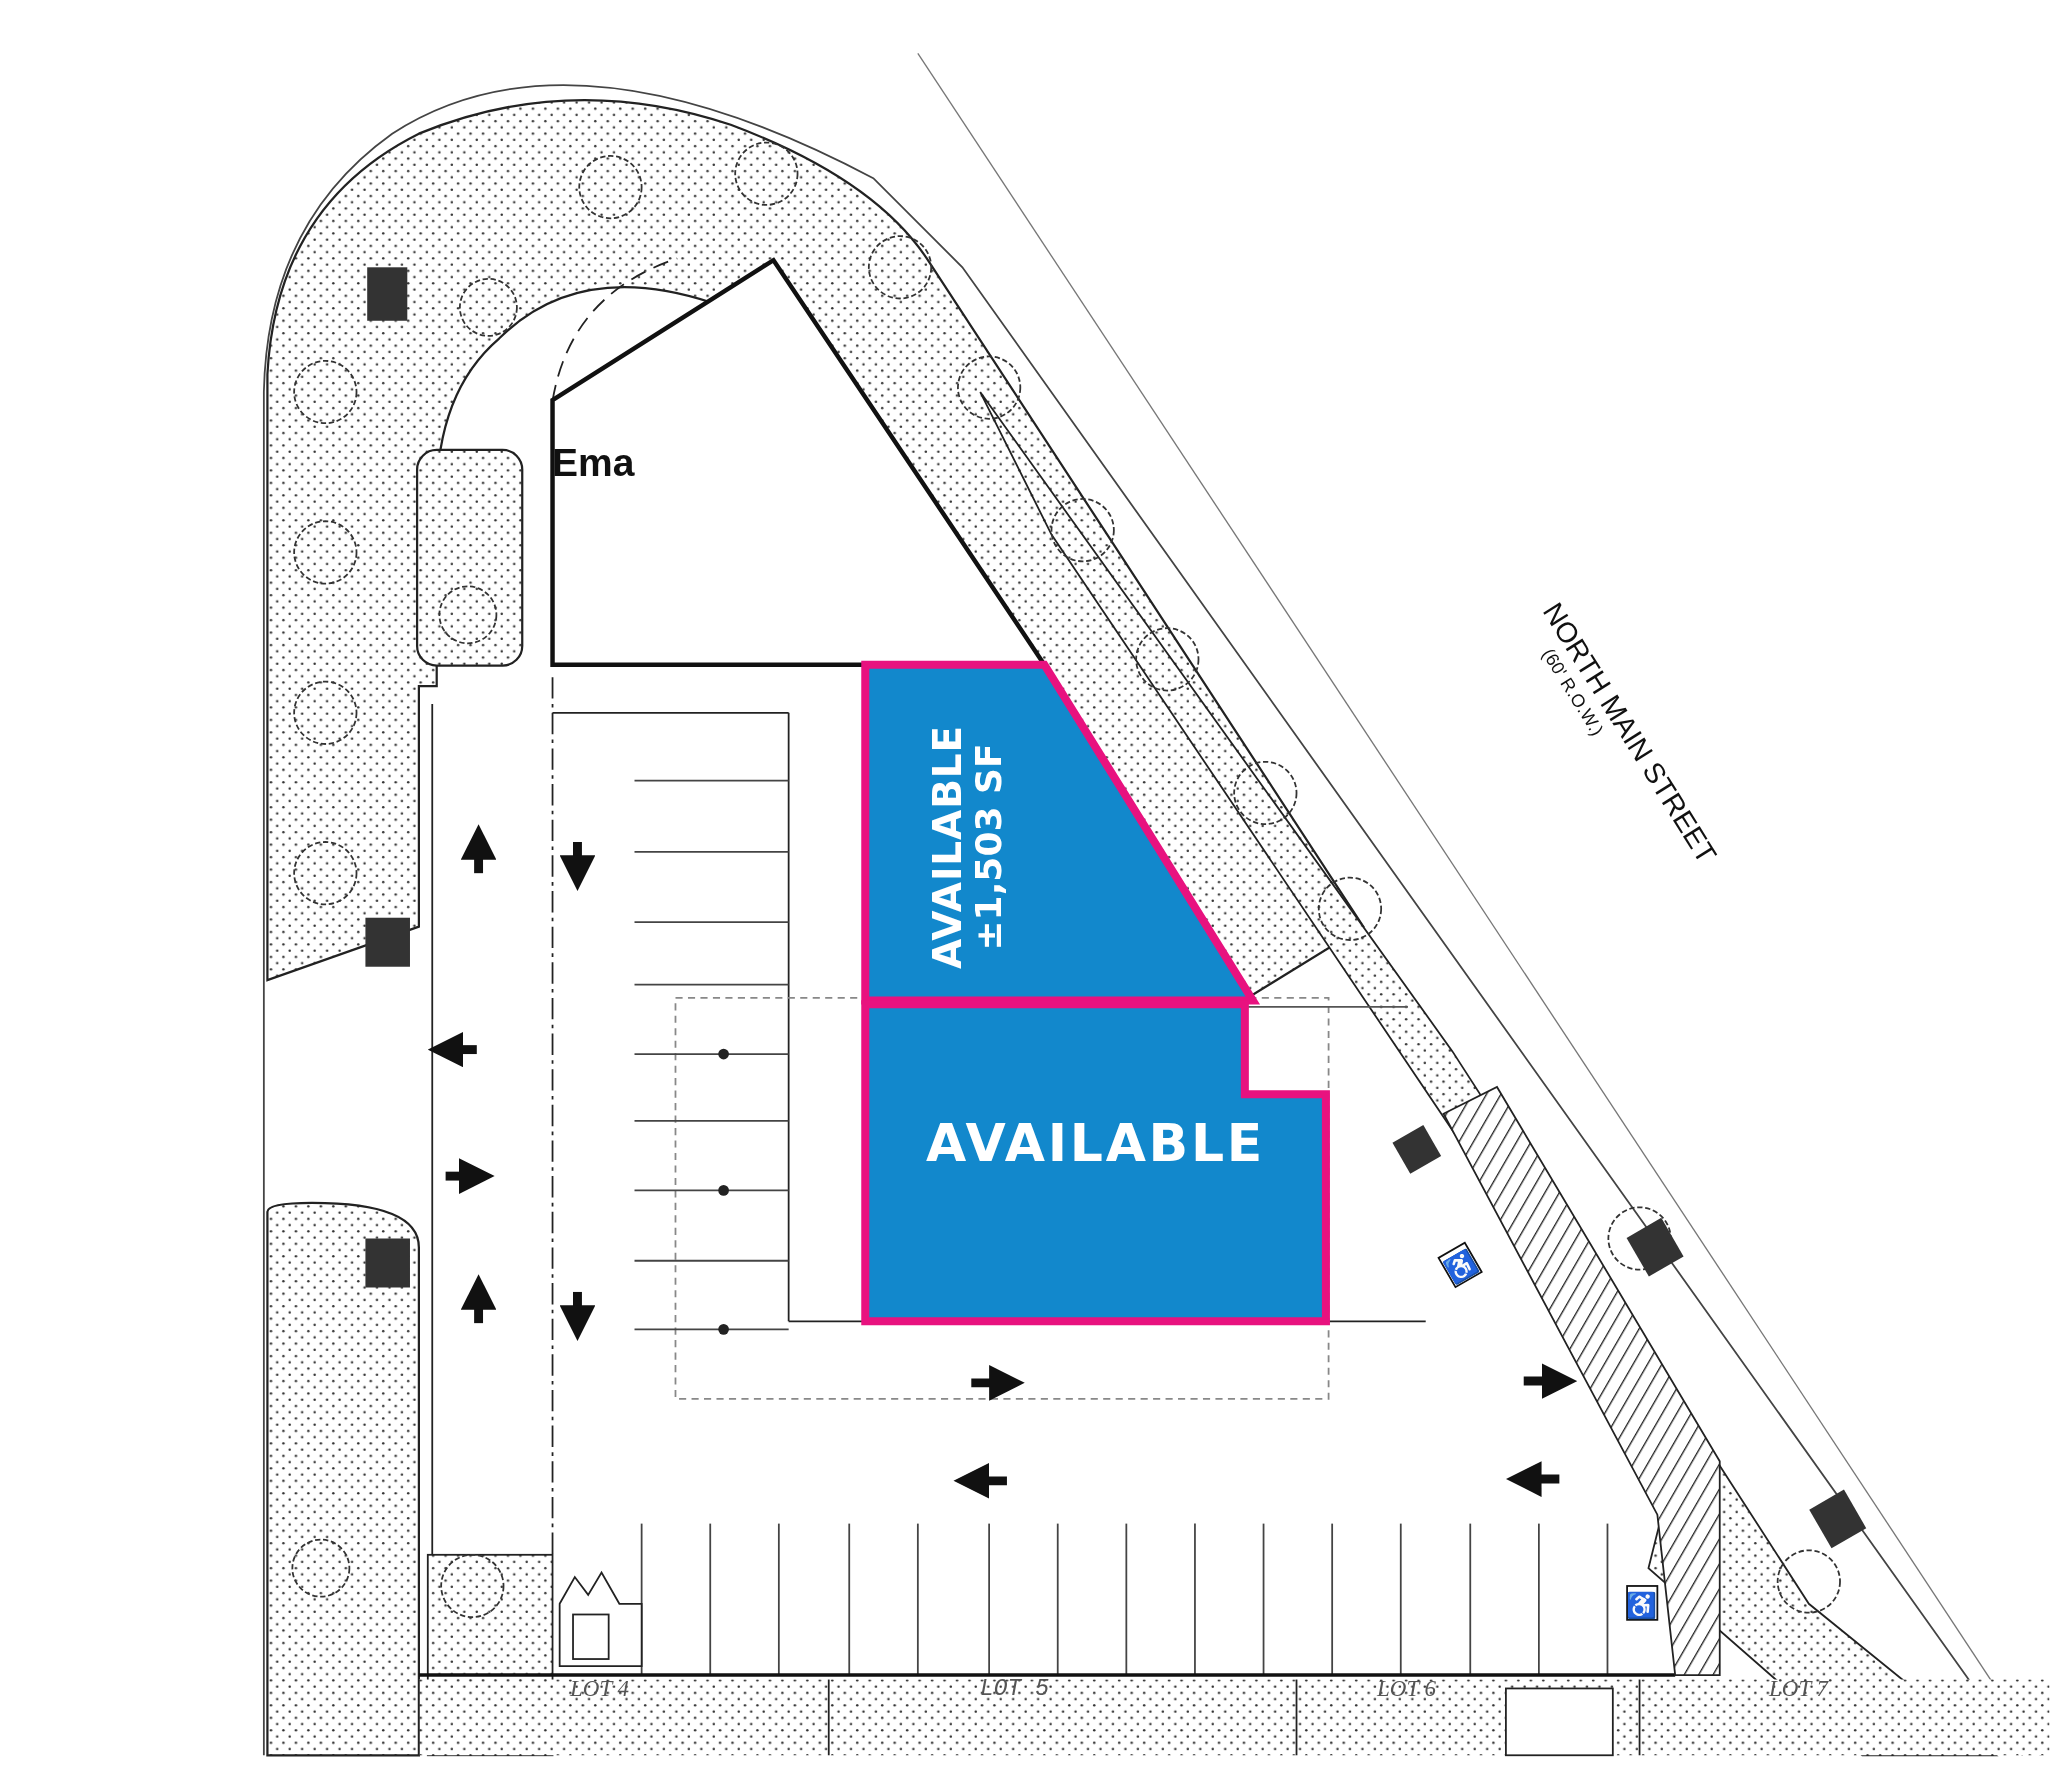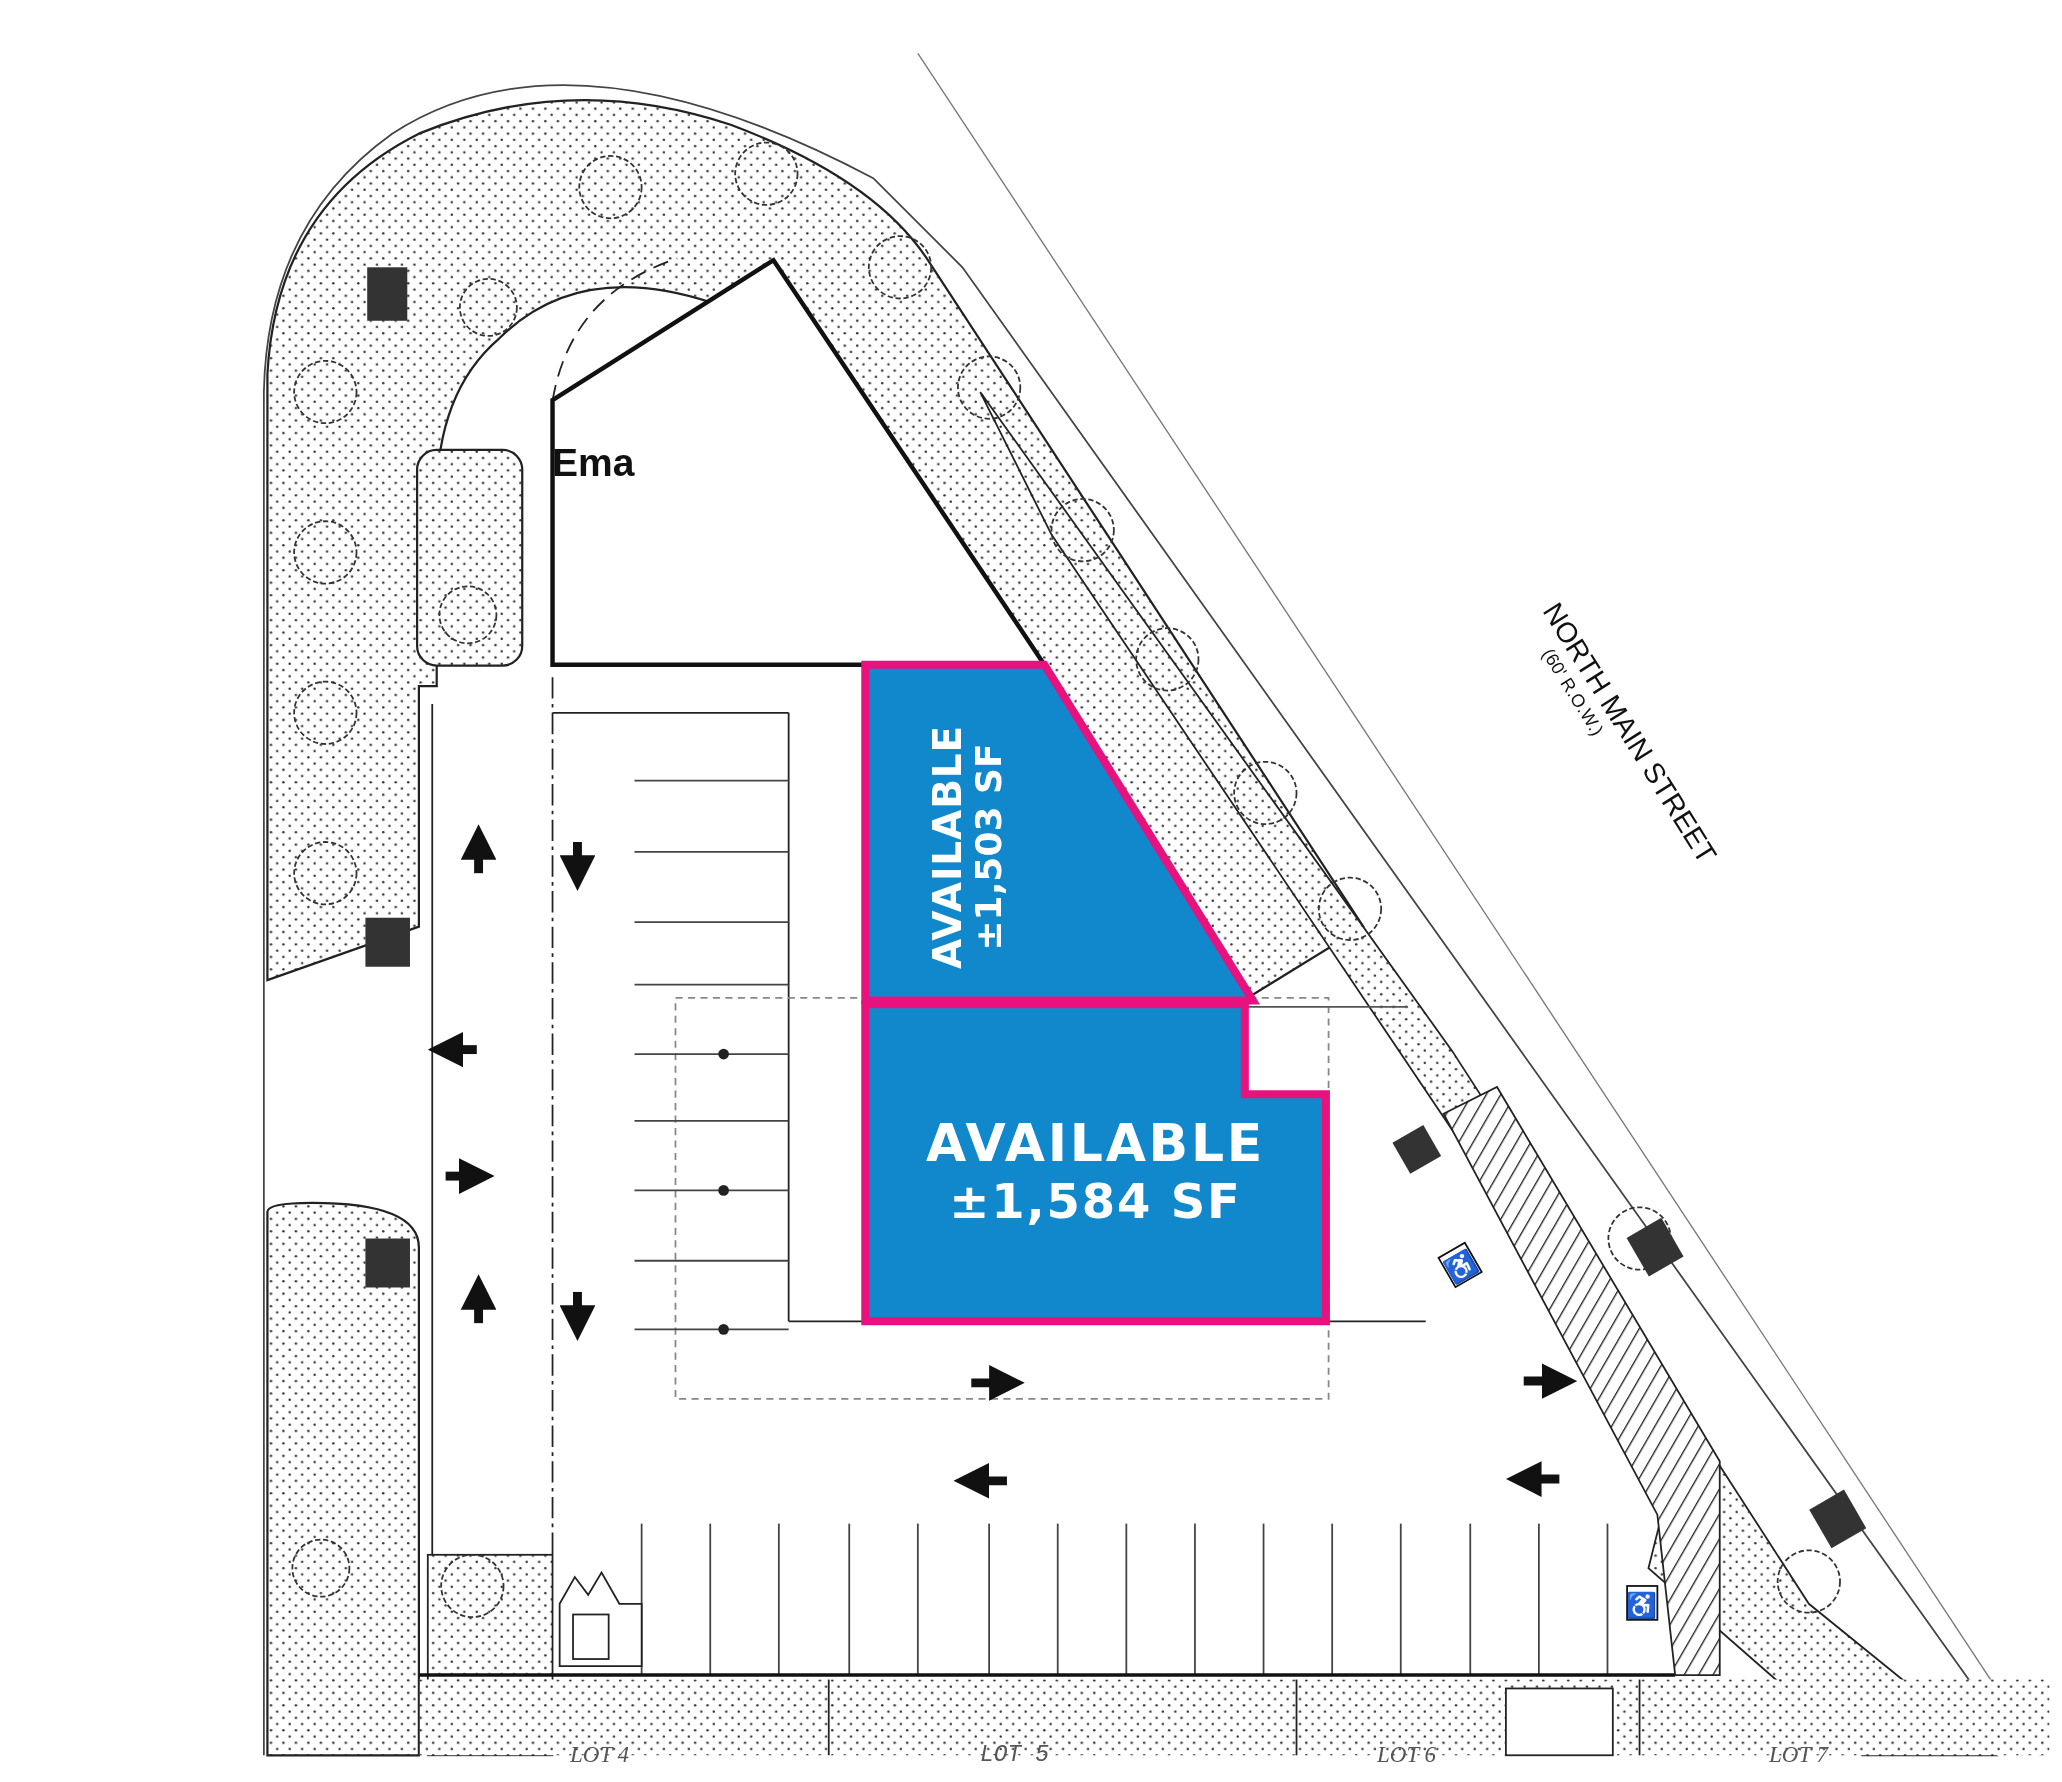--- a/index.html
+++ b/index.html
@@ -10,21 +10,21 @@
   .avail-v{position:absolute;left:918px;top:713px;width:98px;height:267px;}
   .avail-v .inner{position:absolute;left:50%;top:50%;transform:translate(-50%,-50%) rotate(-90deg);text-align:center;color:#fff;font-weight:bold;font-family:"DejaVu Sans",sans-serif;white-space:nowrap;}
   .avail-v .t1{font-size:39px;line-height:43px;letter-spacing:0.9px;}
   .avail-v .t2{font-size:36px;line-height:39px;}
   .avail-h{position:absolute;left:865px;top:1114px;width:461px;text-align:center;color:#fff;font-weight:bold;font-family:"DejaVu Sans",sans-serif;}
   .avail-h .t1{font-size:52px;line-height:59px;letter-spacing:2.7px;}
   .avail-h .t2{font-size:48px;line-height:57px;letter-spacing:1.8px;}
   .street-right{left:1515px;top:677px;transform:rotate(58deg);transform-origin:left top;}
   .street-right .name{font-size:28.5px;display:block;}
   .street-right .row{font-size:18px;display:block;padding-left:36px;}
-  .lot{position:absolute;top:1742px;font-size:23px;color:#555;font-style:italic;font-family:"Liberation Serif",serif;}
+  .lot{position:absolute;top:1676px;font-size:23px;color:#555;font-style:italic;font-family:"Liberation Serif",serif;}
 </style>
 </head>
 <body>
 
 <svg id="plan" viewBox="0 0 2314 2000" xmlns="http://www.w3.org/2000/svg">
   <defs>
     <pattern id="dots" width="14" height="14" patternUnits="userSpaceOnUse">
       <rect width="14" height="14" fill="#fff"></rect>
       <circle cx="3" cy="3" r="1.4" fill="#333"></circle>
       <circle cx="10" cy="10" r="1.4" fill="#333"></circle>
@@ -178,21 +178,20 @@
 
 <div class="avail-v">
   <div class="inner">
     <div class="t1">AVAILABLE</div>
     <div class="t2">±1,503 SF</div>
   </div>
 </div>
 
 <div class="avail-h">
   <div class="t1">AVAILABLE</div>
-  <div class="t2">±1,584 SF</div>
 </div>
 
 <div class="lbl street-right" style="left:1564px;top:597px;">
   <span class="name">NORTH MAIN STREET</span>
   <span class="row">(60' R.O.W.)</span>
 </div>
 
 <div class="lot" style="left:570px;">LOT 4</div>
 <div class="lot" style="left:980px;font-family:Liberation Mono, monospace;">LOT 5</div>
 <div class="lot" style="left:1377px;">LOT 6</div>

